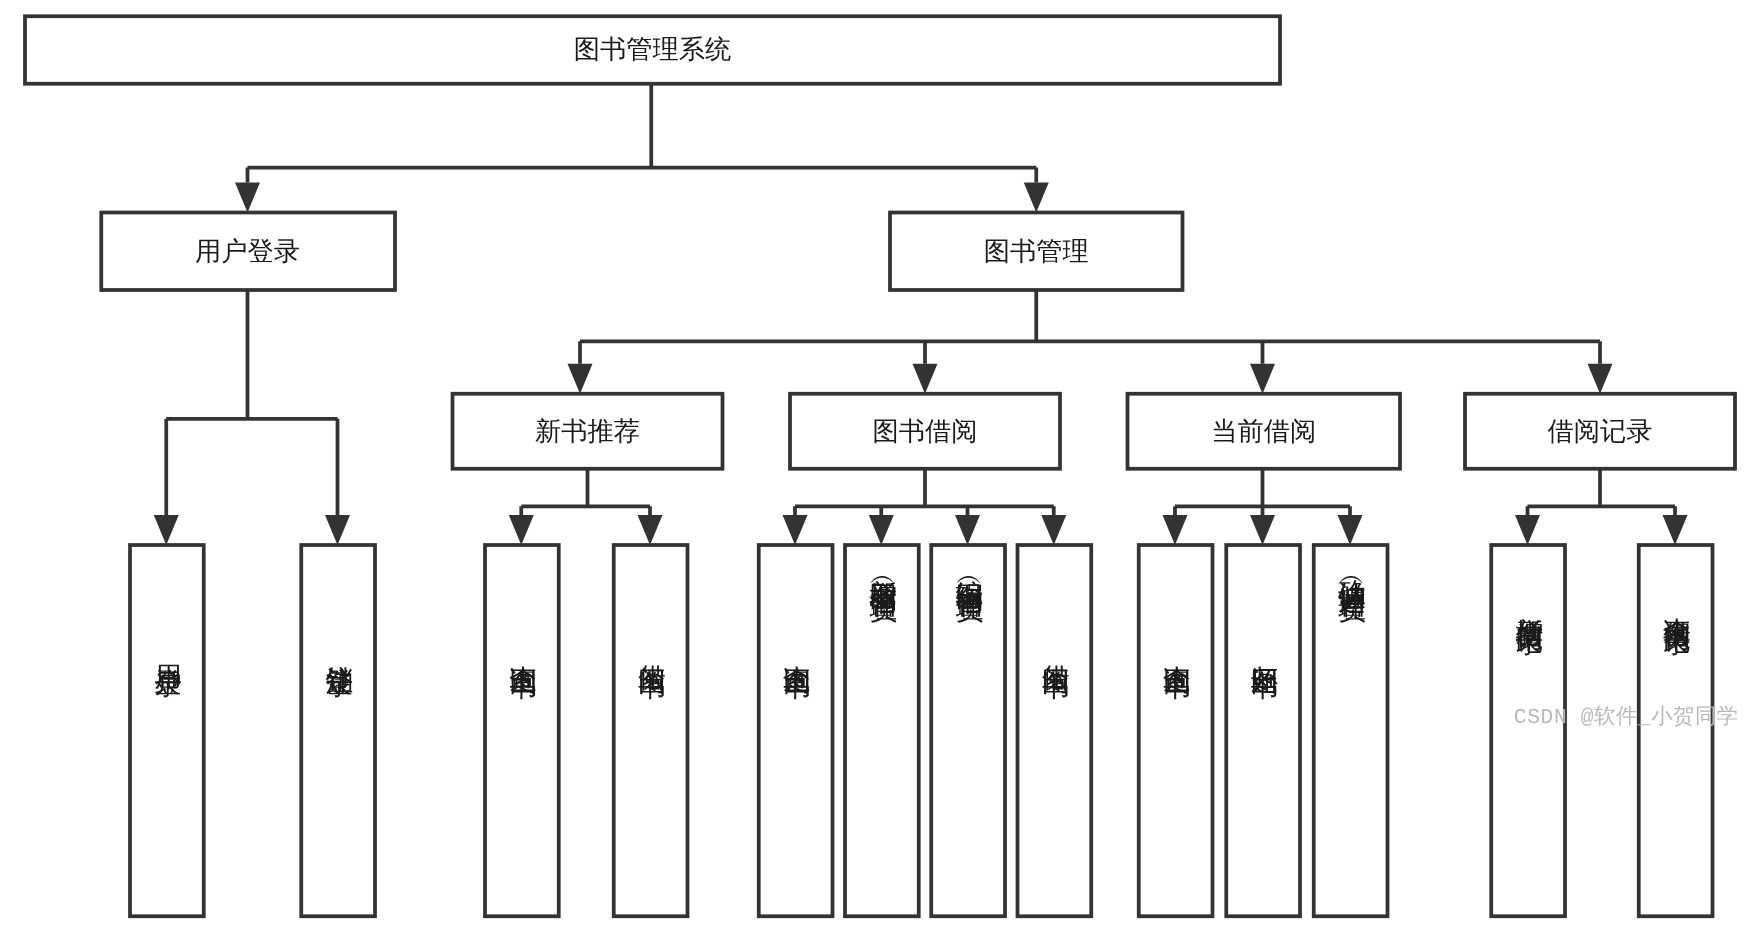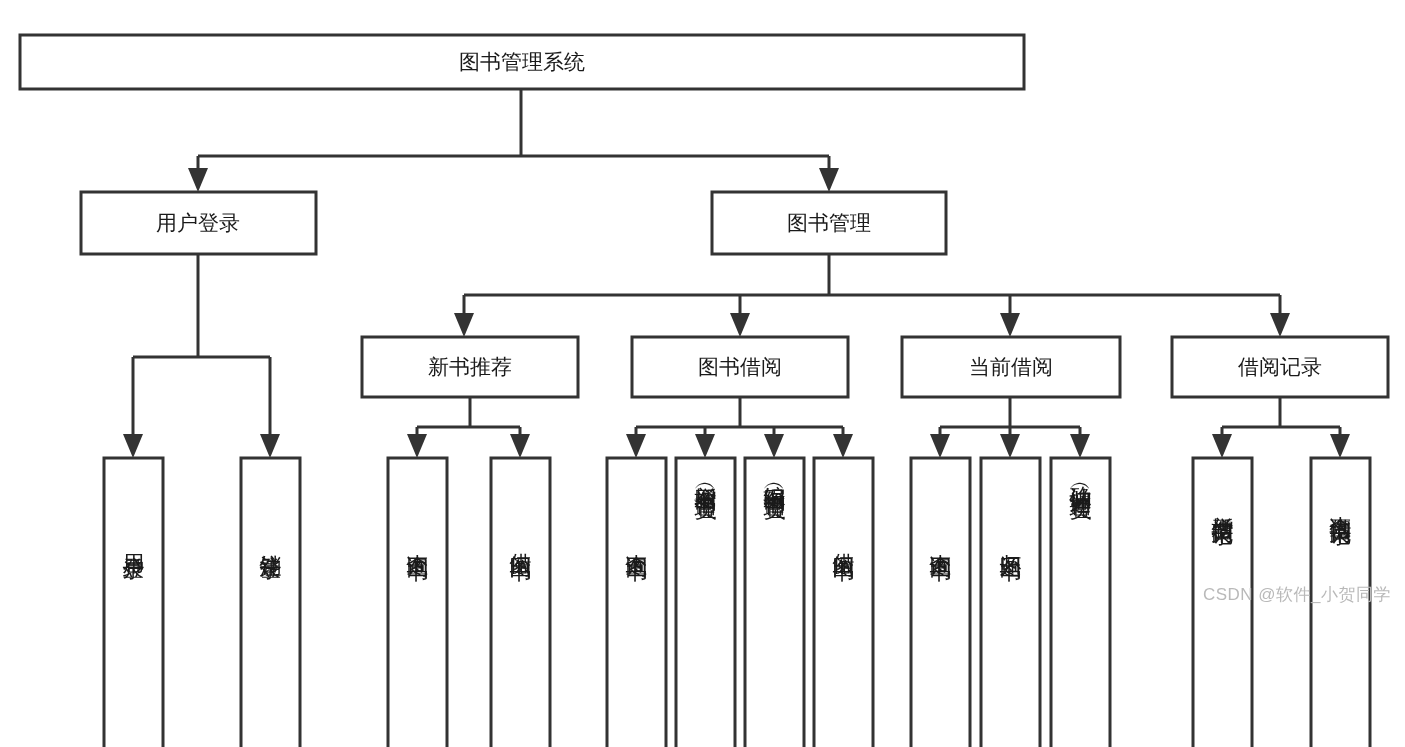--- a/index.html
+++ b/index.html
@@ -12,21 +12,20 @@
     height: 747px;
     position: relative;
     font-family: "DejaVu Sans", "Liberation Sans", sans-serif;
     overflow: hidden;
   }
   #diagram-root {
     position: absolute;
     left: 0; top: 0;
     width: 1405px;
     height: 590px;
-    margin-top: 22px;
   }
   svg.flow {
     display: block;
     width: 1405px;
     height: 747px;
   }
   .nodebox {
     fill: #ffffff;
     stroke: #333333;
     stroke-width: 3;
@@ -62,21 +61,21 @@
     line-height: 1.28;
     letter-spacing: 2px;
     color: #1a1a1a;
     white-space: nowrap;
     text-align: left;
   }
   #watermark {
     position: absolute;
     right: 14px;
     bottom: 6px;
-    font-family: Liberation Sans, sans-serif;
+    font-family: Liberation Mono, monospace;
     font-size: 17px;
     color: #b9b9b9;
     letter-spacing: 0.5px;
     user-select: none;
     white-space: nowrap;
   }
 </style>
 </head>
 <body>
 

